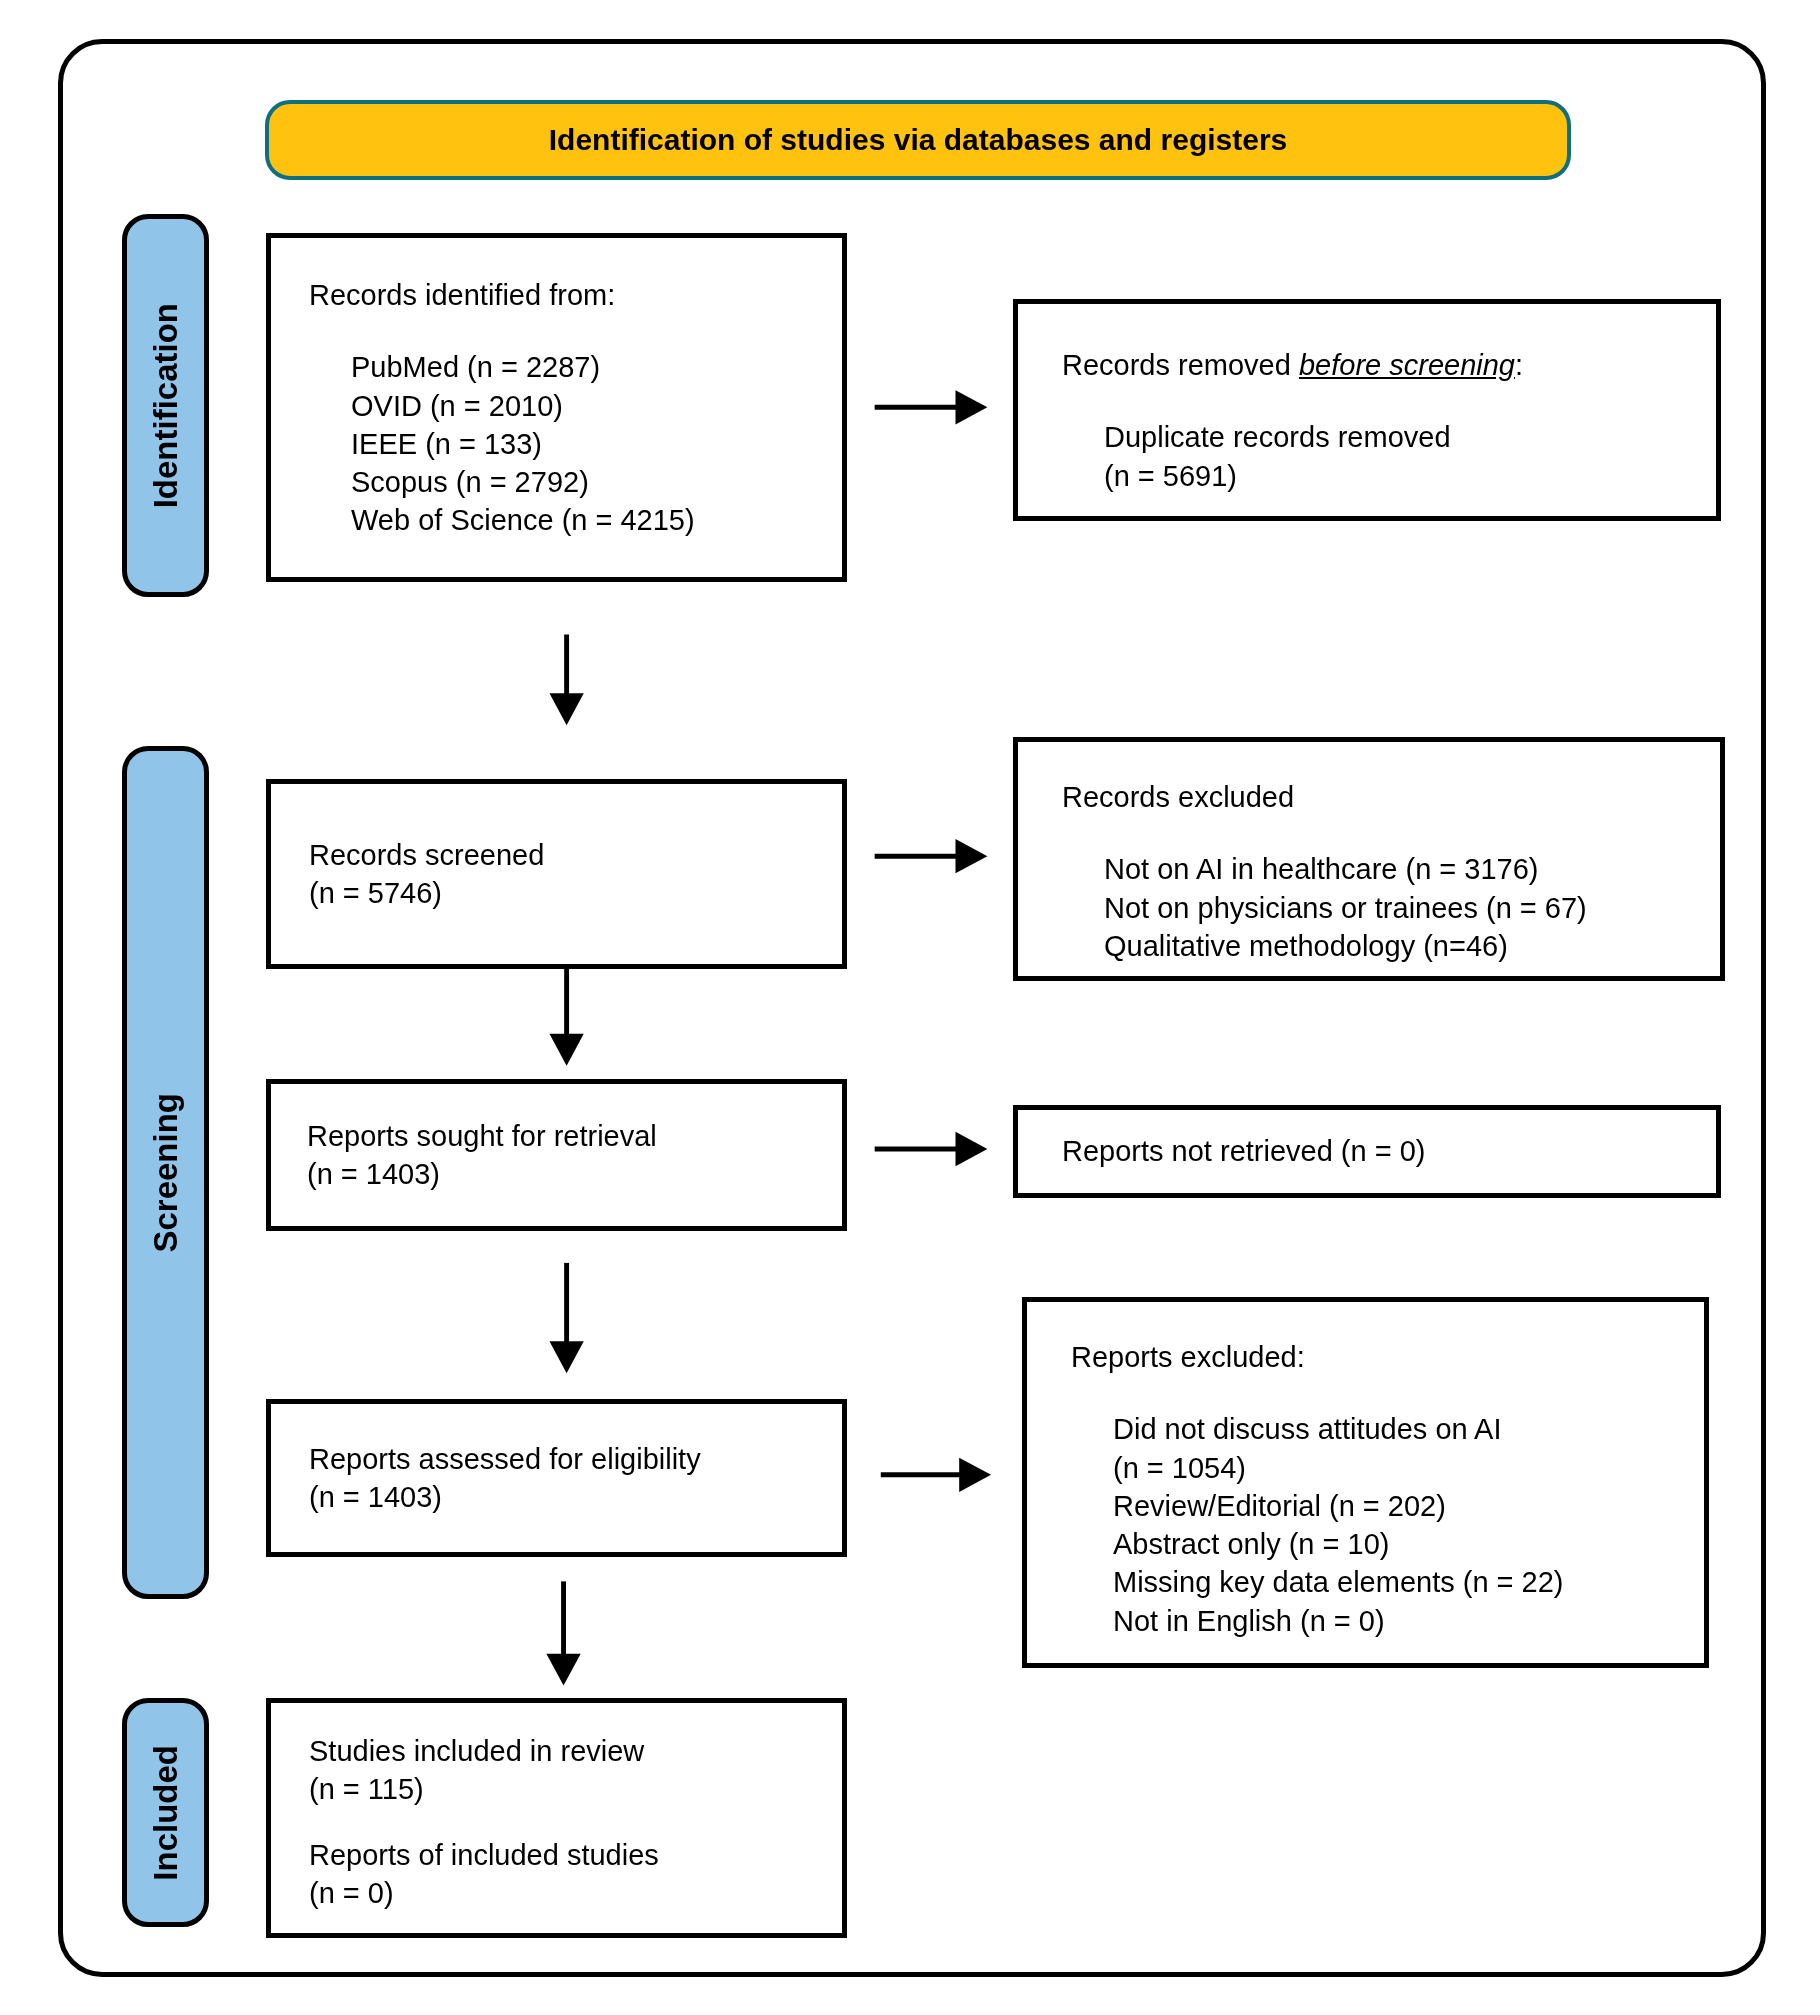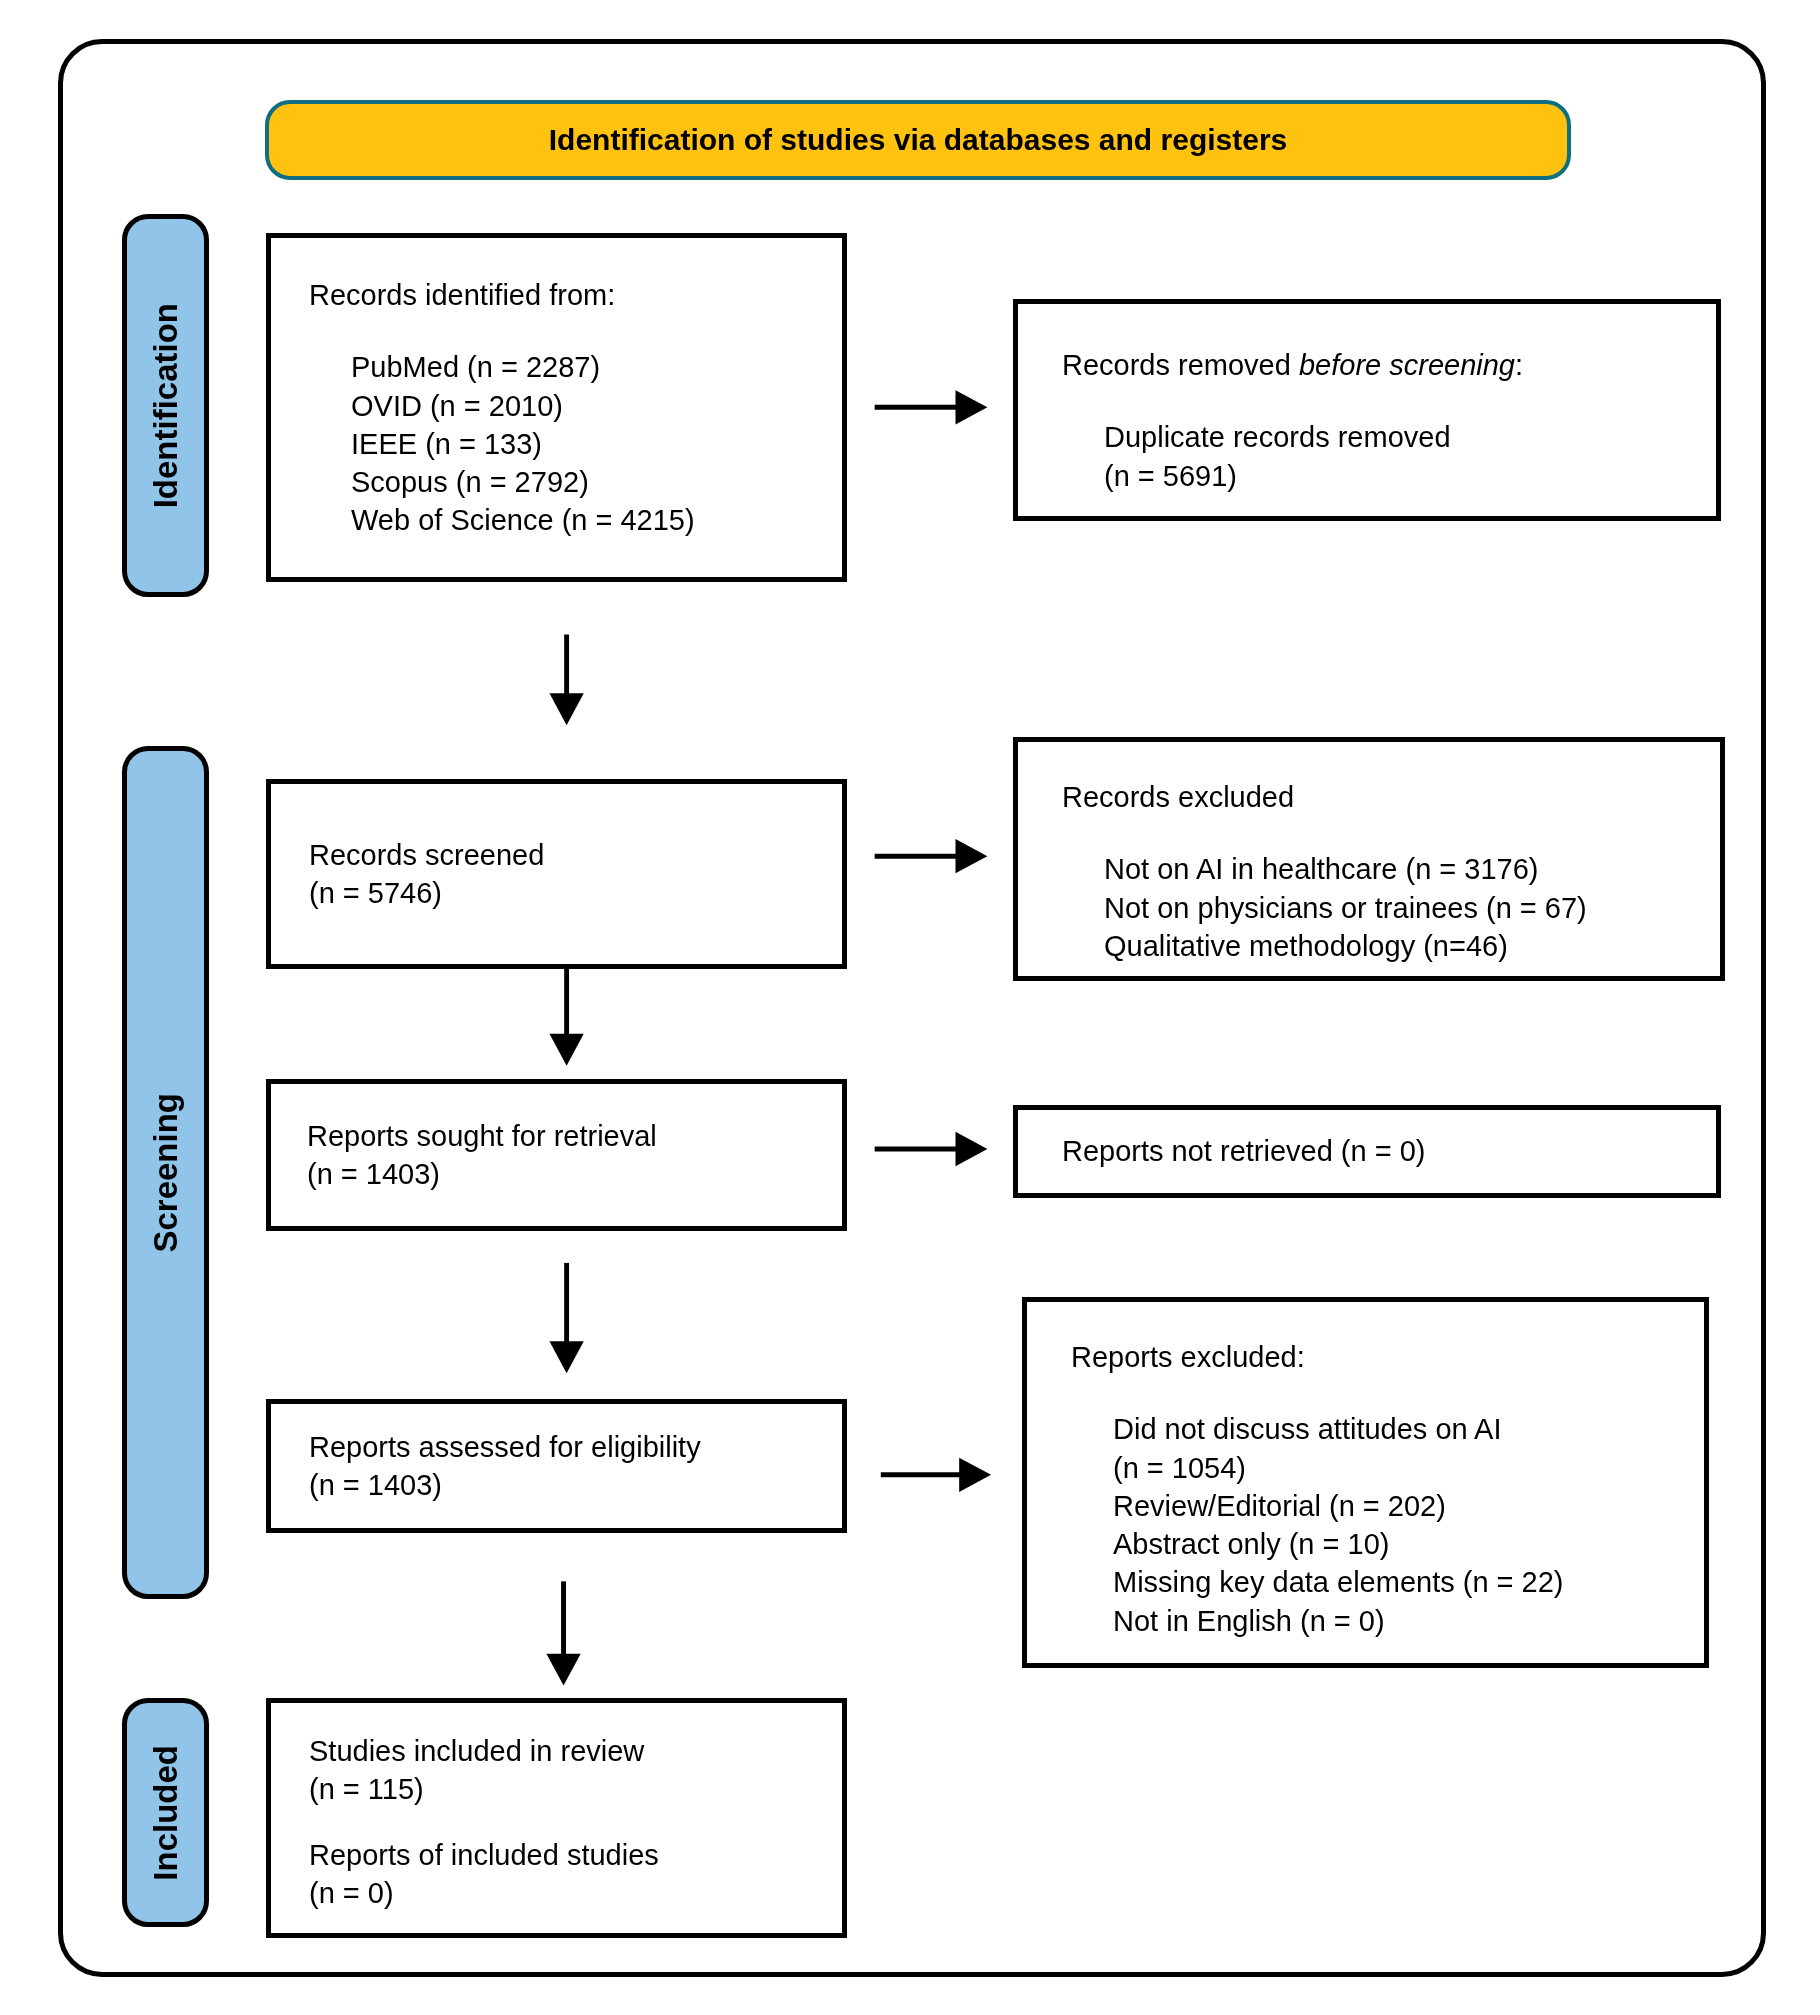--- a/index.html
+++ b/index.html
@@ -42,32 +42,32 @@
   .flow-box {
     background: #ffffff; border: 5.5px solid #000000;
     font-size: 29px; line-height: 1.32;
   }
   .col1 { left: 266px; width: 581px; }
   .col2 { left: 1013px; width: 708px; }
 
   #box-identified { top: 233px; height: 349px; padding: 38px 18.4px 0 38px; }
   #box-screened { top: 779px; height: 190px; display: flex; flex-direction: column; justify-content: center; padding-left: 38px; }
   #box-sought { top: 1079px; height: 152px; display: flex; flex-direction: column; justify-content: center; padding-left: 36px; }
-  #box-assessed { top: 1399px; height: 134px; display: flex; flex-direction: column; justify-content: center; padding-left: 38px; }
+  #box-assessed { top: 1399px; height: 158px; display: flex; flex-direction: column; justify-content: center; padding-left: 38px; }
   #box-included { top: 1698px; height: 240px; padding: 29px 10px 0 38px; }
 
   #box-removed { top: 299px; height: 222px; padding: 42px 18.4px 0 44px; }
   #box-records-excluded { top: 737px; height: 244px; width: 712px; padding: 36px 12.2px 0 44px; }
   #box-not-retrieved { top: 1105px; height: 93px; display: flex; align-items: center; padding-left: 44px; }
   #box-reports-excluded { top: 1297px; left: 1022px; width: 687px; height: 371px; padding: 36px 12.2px 0 44px; }
 
   .indent { margin-left: 42px; }
   .gap { height: 34px; }
   .gap-sm { height: 27px; }
-  .it { font-style: italic; }
+  .it { font-style: italic; text-decoration: underline; }
 
   #arrow-layer { left: 0; top: 0; width: 1821px; height: 2015px; pointer-events: none; }
 </style>
 </head>
 <body>
 
 <div id="canvas">
 
   <div id="outer-frame" class="abs"></div>
 

